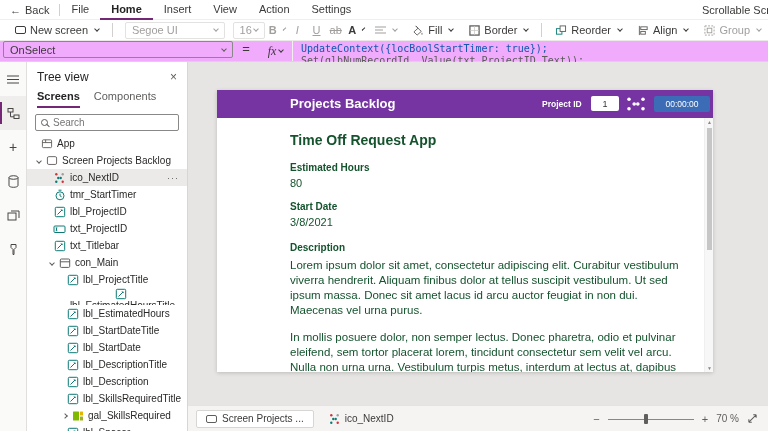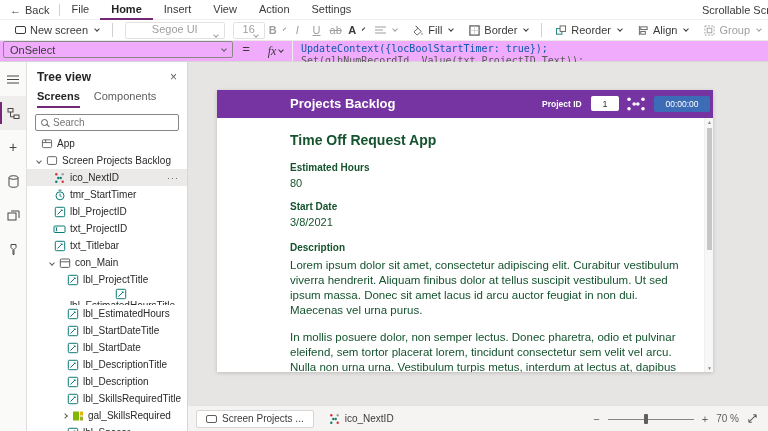--- a/index.html
+++ b/index.html
@@ -22,21 +22,21 @@
   .toolbar { position:absolute; top:20px; left:0; right:0; height:21px;
     display:flex; align-items:center; background:#fff; font-size:11px;
     border-bottom:1px solid #eceae8; padding-left:8px; gap:2px; overflow:hidden;}
   .tb-btn { display:flex; align-items:center; gap:4px; padding:0 7px; height:20px; white-space:nowrap; }
   .tb-btn.disabled, .disabled { color:#a19f9d; }
   .tb-divider { width:1px; height:14px; background:#d2d0ce; margin:0 4px; }
   .caret { display:inline-block; width:4px; height:4px; border-right:1px solid currentColor;
     border-bottom:1px solid currentColor; transform:rotate(45deg); margin:-2px 0 0 3px; }
   .chev-right { transform:rotate(-45deg); }
   .combo { border:1px solid #e4e2e0; border-radius:2px; height:17px; display:flex;
-    align-items:center; padding:0 6px; color:#a19f9d;flex-direction:column; }
+    align-items:center; padding:0 6px; color:#a19f9d; }
   .combo .caret { margin-left:auto; }
   .combo.font { width:118px; margin-left:6px; }
   .combo.size { width:36px; margin-left:6px; }
   .fmt { width:20px; justify-content:center; padding:0 2px; }
   .strike { text-decoration:line-through; }
   .mini-screen { width:11px; height:8px; border:1px solid currentColor; border-radius:2px; display:inline-block; }
   .icon-svg { display:inline-flex; align-items:center; }
   
   .formulabar { position:absolute; top:41px; left:0; right:0; height:21px; background:#f0abfc;
     display:flex; border-bottom:1px solid #d8d6d4; font-size:11px; z-index:4;}
@@ -54,21 +54,21 @@
   .rail { position:absolute; top:62px; left:0; width:27px; bottom:0; background:#fafaf9;
     border-right:1px solid #e1dfdd; display:flex; flex-direction:column; align-items:stretch; z-index:3;}
   .rail-item { height:34px; display:flex; align-items:center; justify-content:center; color:#484644; position:relative; }
   .rail-item.selected { background:#f0eeec; }
   .rail-item.selected::before { content:""; position:absolute; left:0; top:6px; bottom:6px; width:2px; background:var(--accent); }
   .rail-plus { font-size:14px; color:#484644; }
   
   .panel { position:absolute; top:62px; left:27px; width:161px; bottom:0; background:#fff;
     border-right:1px solid #d8d6d4; z-index:3; overflow:hidden;}
   .panel-header { display:flex; align-items:center; padding:8px 10px 2px 10px; }
-  .panel-title { font-size:12px; font-weight:bold; color:#242424; }
+  .panel-title { font-size:12px; font-weight:normal; color:#242424; }
   .panel-close { margin-left:auto; font-size:12px; color:#605e5c; }
   .panel-tabs { display:flex; gap:14px; padding:4px 10px 0 10px; font-size:11px; height:22px; }
   .panel-tab { color:#605e5c; padding-bottom:3px; }
   .panel-tab.active { color:#242424; font-weight:bold; border-bottom:2px solid var(--accent); }
   .search-box { margin:6px 8px 4px 8px; height:17px; border:1px solid #8a8886; border-radius:2px;
     display:flex; align-items:center; padding:0 5px; gap:5px; }
   .search-box input { border:none; outline:none; width:100%; font-size:10px; font-family:inherit; color:#3b3a39; }
   .mag { width:7px; height:7px; border:1px solid #605e5c; border-radius:50%; position:relative; flex:none; }
   .mag::after { content:""; position:absolute; width:4px; height:1px; background:#605e5c;
     transform:rotate(45deg); right:-3px; bottom:-1px; }

